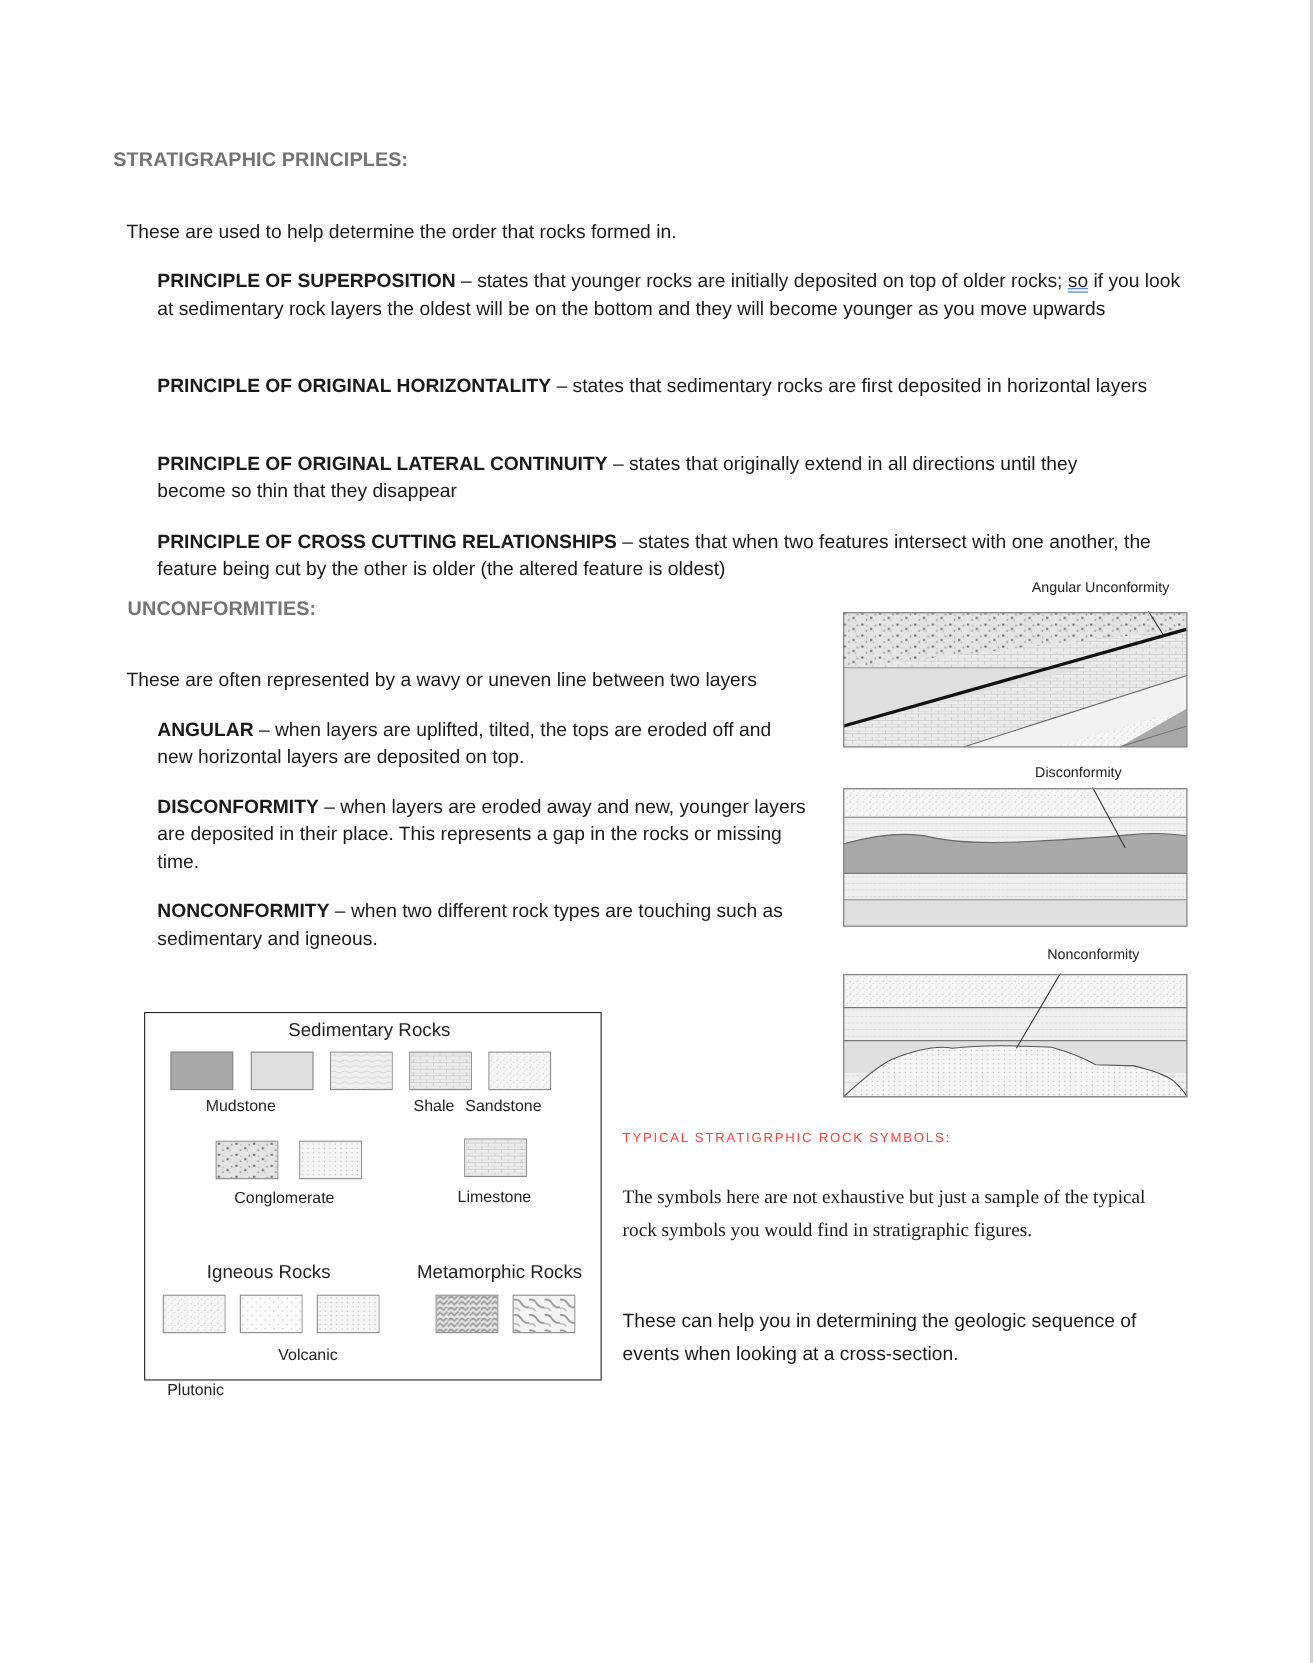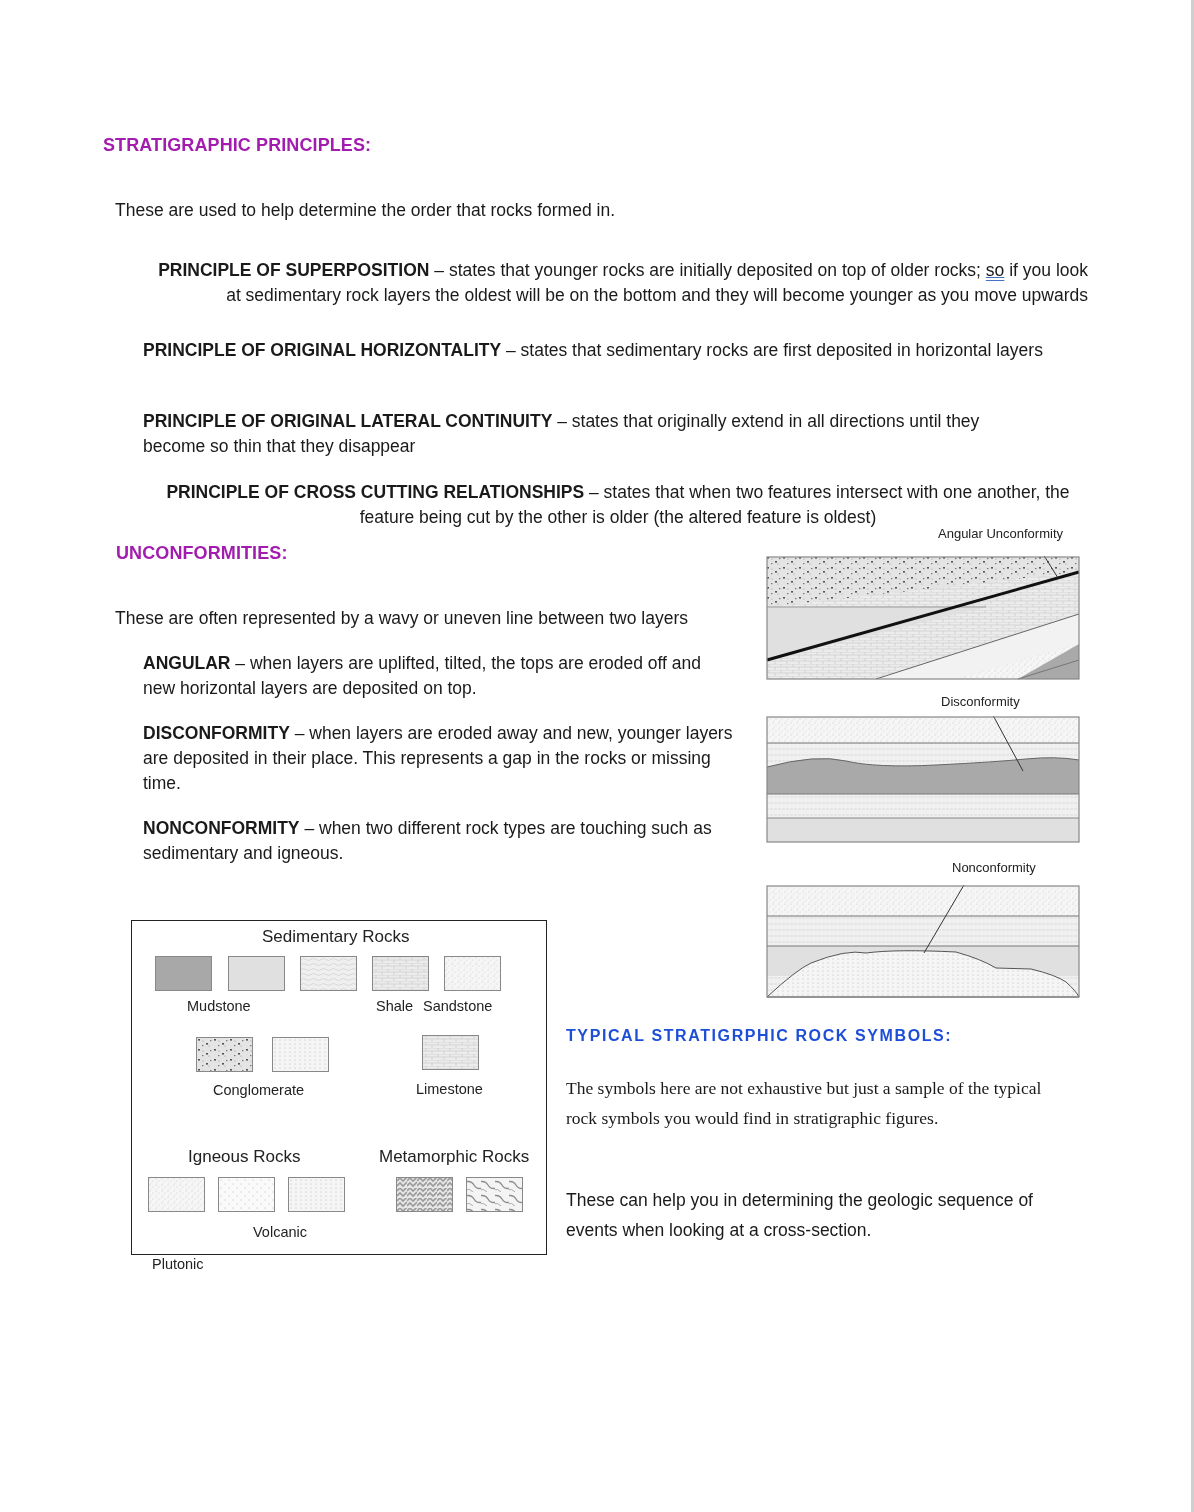--- a/index.html
+++ b/index.html
@@ -1,31 +1,31 @@
 <!DOCTYPE html>
 <html><head>
 <meta charset="utf-8">
 <style>
   html, body { margin: 0; padding: 0; }
   body {
     width: 1194px; height: 1512px; background: #ffffff; position: relative; overflow: hidden;
     font-family: "Liberation Sans", sans-serif; color: #1a1a1a;
   }
   .page-edge { position: absolute; top: 0; right: 0; width: 3px; height: 1512px; background: #cfcfcf; }
-  .h-blue { position: absolute; color: #a21caf; font-weight: bold; font-size: 18px; letter-spacing: 0.1px; margin: 0; }
+  .h-blue { position: absolute; color: #737373; font-weight: bold; font-size: 18px; letter-spacing: 0.1px; margin: 0; }
   .para { position: absolute; font-size: 17.5px; line-height: 25px; margin: 12px; }
   .para b { font-weight: bold; }
   .u-double { text-decoration: underline; text-decoration-style: double; text-decoration-color: #4472c4; }
   .fig { position: absolute; }
   .fig-label { position: absolute; font-size: 13px; color: #222; white-space: nowrap; }
   .legend-box { position: absolute; left: 131px; top: 920px; width: 416px; height: 335px; border: 1.5px solid #222; box-sizing: border-box; }
   .lg-title { position: absolute; font-size: 17px; color: #222; white-space: nowrap; }
   .lg-label { position: absolute; font-size: 14.5px; color: #222; white-space: nowrap; }
   .sw { position: absolute; width: 57px; height: 35px; box-sizing: border-box; border: 1.5px solid #888; }
-  .sym-title { position: absolute; left: 566px; top: 1027px; color: #1d4ed8; font-weight: bold; font-size: 16px; letter-spacing: 1.6px; margin: 0; }
+  .sym-title { position: absolute; left: 566px; top: 1027px; color: #ef4444; font-weight: normal; font-size: 12px; letter-spacing: 1.6px; margin: 0; }
   .sym-para { position: absolute; left: 566px; width: 500px; font-size: 17.5px; line-height: 30px; margin: 0; }
 </style>
 </head>
 <body>
 
 <svg width="0" height="0" style="position:absolute">
   <defs>
     <pattern id="p-conglomerate" width="16" height="10" patternUnits="userSpaceOnUse">
       <rect width="16" height="10" fill="#e4e4e4"></rect>
       <rect x="1" y="1" width="2" height="1.6" fill="#555"></rect>
@@ -72,27 +72,27 @@
       <path d="M-2 12 Q3 10 6 14" stroke="#aaa" stroke-width="1" fill="none"></path>
     </pattern>
   </defs>
 </svg>
 
 <div class="page-edge"></div>
 
 <h2 class="h-blue" style="left:103px; top:135px;">STRATIGRAPHIC PRINCIPLES:</h2>
 <p class="para" style="left:103px; top:186px;">These are used to help determine the order that rocks formed in.</p>
 
-<p class="para" style="left:131px; top:246px; width:945px;text-align:right;"><b>PRINCIPLE OF SUPERPOSITION</b><span> – states that younger rocks are initially deposited on top of older rocks; </span><span class="u-double">so</span><span> if you look at sedimentary rock layers the oldest will be on the bottom and they will become younger as you move upwards</span></p>
+<p class="para" style="left:131px; top:231px; width:945px;"><b>PRINCIPLE OF SUPERPOSITION</b><span> – states that younger rocks are initially deposited on top of older rocks; </span><span class="u-double">so</span><span> if you look at sedimentary rock layers the oldest will be on the bottom and they will become younger as you move upwards</span></p>
 
 <p class="para" style="left:131px; top:326px; width:900px;"><b>PRINCIPLE OF ORIGINAL HORIZONTALITY</b><span> – states that sedimentary rocks are first deposited in horizontal layers</span></p>
 
 <p class="para" style="left:131px; top:397px; width:880px;"><b>PRINCIPLE OF ORIGINAL LATERAL CONTINUITY</b><span> – states that originally extend in all directions until they become so thin that they disappear</span></p>
 
-<p class="para" style="left:131px; top:468px; width:950px;text-align:center;"><b>PRINCIPLE OF CROSS CUTTING RELATIONSHIPS</b><span> – states that when two features intersect with one another, the feature being cut by the other is older (the altered feature is oldest)</span></p>
+<p class="para" style="left:131px; top:468px; width:950px;"><b>PRINCIPLE OF CROSS CUTTING RELATIONSHIPS</b><span> – states that when two features intersect with one another, the feature being cut by the other is older (the altered feature is oldest)</span></p>
 
 <h2 class="h-blue" style="left:116px; top:543px;">UNCONFORMITIES:</h2>
 <p class="para" style="left:103px; top:594px;">These are often represented by a wavy or uneven line between two layers</p>
 
 <p class="para" style="left:131px; top:639px; width:590px;"><b>ANGULAR</b><span> – when layers are uplifted, tilted, the tops are eroded off and new horizontal layers are deposited on top.</span></p>
 
 <p class="para" style="left:131px; top:709px; width:605px;"><b>DISCONFORMITY</b><span> – when layers are eroded away and new, younger layers are deposited in their place. This represents a gap in the rocks or missing time.</span></p>
 
 <p class="para" style="left:131px; top:804px; width:600px;"><b>NONCONFORMITY</b><span> – when two different rock types are touching such as sedimentary and igneous.</span></p>
 

